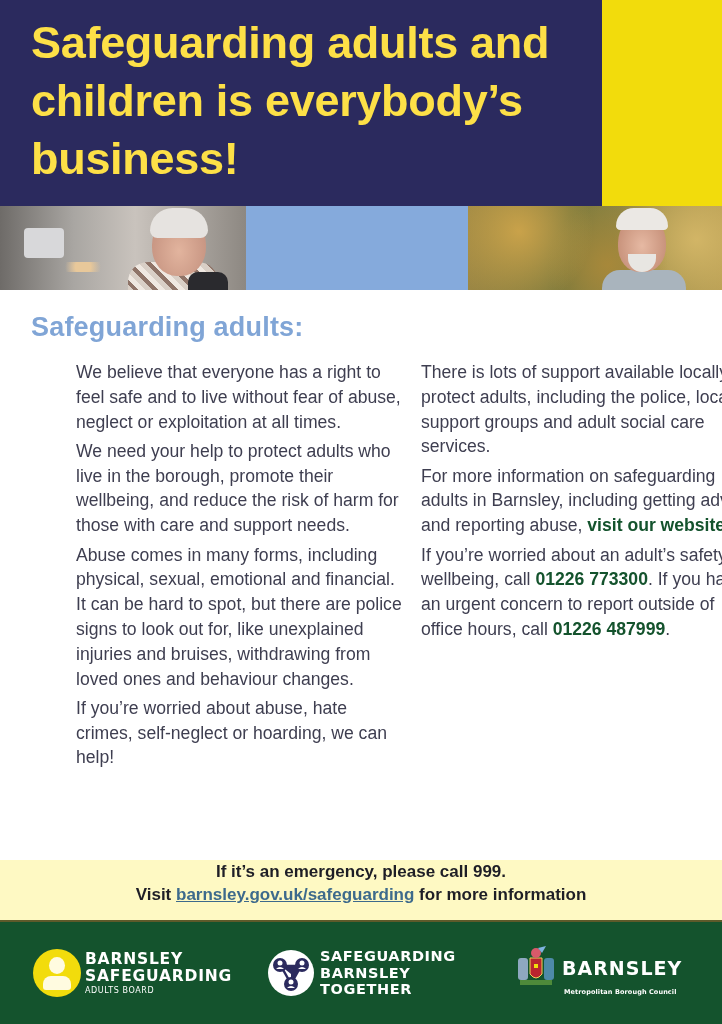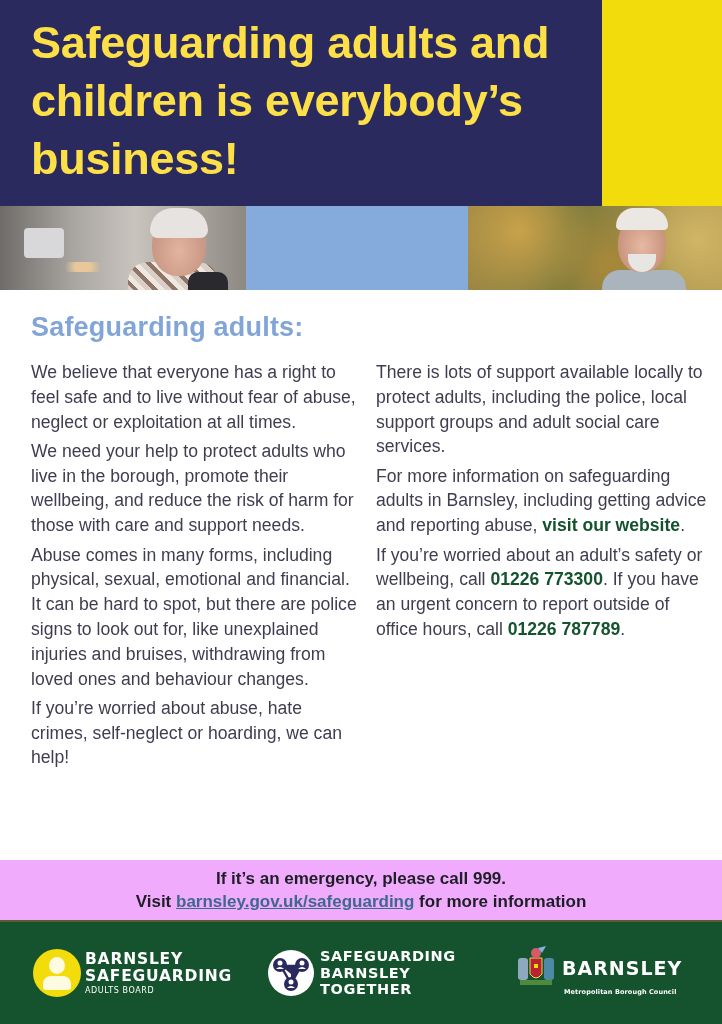--- a/index.html
+++ b/index.html
@@ -32,28 +32,28 @@
                   linear-gradient(90deg, #9c8744 0%, #7d7a3c 40%, #b39a50 100%); overflow: hidden; }
     .photo-right .face { position: absolute; left: 150px; top: 8px; width: 48px; height: 58px; border-radius: 50% 50% 44% 44%;
       background: radial-gradient(ellipse at 50% 55%, #e6b9a3 0%, #c7917a 75%); }
     .photo-right .hair { position: absolute; left: 148px; top: 2px; width: 52px; height: 22px; border-radius: 26px 26px 6px 6px; background: #ebe8e4; }
     .photo-right .beard { position: absolute; left: 160px; top: 48px; width: 28px; height: 18px; border-radius: 0 0 14px 14px; background: #e8e6e2; }
     .photo-right .shirt { position: absolute; left: 134px; top: 64px; width: 84px; height: 22px; border-radius: 18px 18px 0 0; background: #a9b4bd; }
 
     .section-heading { position: absolute; left: 31px; top: 309px; color: #80a5d6;
       font-family: "Liberation Sans", sans-serif; font-weight: bold; font-size: 27px; line-height: 36px; letter-spacing: 0.2px; }
 
-    .col { position: absolute; top: 360px; font-family: "Liberation Sans", sans-serif; font-size: 17.6px; line-height: 24.8px; color: #3e3e50; }
+    .col { position: absolute; top: 360px; font-family: "Liberation Sans", sans-serif; font-size: 17.6px; line-height: 24.8px; color: #3e3e50; margin-left: 45px; }
     .col-left { left: 31px; width: 330px; }
     .col-right { left: 376px; width: 335px; }
     .col p { margin-bottom: 4.5px; }
     .link { color: #14532d; font-weight: bold; }
 
-    .banner { position: absolute; left: 0; top: 860px; width: 722px; height: 60px; background: #f0abfc; text-align: center;
-      font-family: "Liberation Sans", sans-serif; font-weight: bold; font-size: 17px; line-height: 23px; color: #1e1e26; padding-top: 7px; }
+    .banner { position: absolute; left: 0; top: 860px; width: 722px; height: 60px; background: #fef9c3; text-align: center;
+      font-family: "Liberation Sans", sans-serif; font-weight: bold; font-size: 17px; line-height: 23px; color: #1e1e26; padding-top: 0; }
     .banner .url { color: #3d6a8c; text-decoration: underline; }
 
     .footer { position: absolute; left: 0; top: 920px; width: 722px; height: 104px; background: #14532d; border-top: 2px solid #5e5a2a; }
 
     .logo-bsab { position: absolute; left: 33px; top: 27px; width: 200px; height: 50px; }
     .logo-bsab .circle { position: absolute; left: 0; top: 0; width: 48px; height: 48px; border-radius: 50%; background: #f2dc0c; overflow: hidden; }
     .logo-bsab .head { position: absolute; left: 16px; top: 8px; width: 16px; height: 17px; border-radius: 50%; background: #fffbe0; }
     .logo-bsab .body { position: absolute; left: 10px; top: 27px; width: 28px; height: 14px; border-radius: 8px 8px 3px 3px; background: #fffbe0; }
     .logo-bsab .t1, .logo-bsab .t2 { position: absolute; left: 52px; color: #ffffff; font-family: "DejaVu Sans", sans-serif; font-weight: bold; font-size: 15.5px; letter-spacing: 0.8px; line-height: 18px; }
     .logo-bsab .t1 { top: 1px; }
@@ -100,21 +100,21 @@
 <div class="col col-left">
   <p>We believe that everyone has a right to feel safe and to live without fear of abuse, neglect or exploitation at all times.</p>
   <p>We need your help to protect adults who live in the borough, promote their wellbeing, and reduce the risk of harm for those with care and support needs.</p>
   <p>Abuse comes in many forms, including physical, sexual, emotional and financial. It can be hard to spot, but there are police signs to look out for, like unexplained injuries and bruises, withdrawing from loved ones and behaviour changes.</p>
   <p>If you’re worried about abuse, hate crimes, self-neglect or hoarding, we can help!</p>
 </div>
 
 <div class="col col-right">
   <p>There is lots of support available locally to protect adults, including the police, local support groups and adult social care services.</p>
   <p><span>For more information on safeguarding adults in Barnsley, including getting advice and reporting abuse, </span><span class="link">visit our website</span><span>.</span></p>
-  <p><span>If you’re worried about an adult’s safety or wellbeing, call </span><span class="link">01226 773300</span><span>. If you have an urgent concern to report outside of office hours, call </span><span class="link">01226 787789</span><span>.</span></p>
+  <p><span>If you’re worried about an adult’s safety or wellbeing, call </span><span class="link">01226 773300</span><span>. If you have an urgent concern to report outside of office hours, call </span><span class="link">01226 487999</span><span>.</span></p>
 </div>
 
 <div class="banner">
   <div>If it’s an emergency, please call 999.</div>
   <div><span>Visit </span><span class="url">barnsley.gov.uk/safeguarding</span><span> for more information</span></div>
 </div>
 
 <div class="footer">
   <div class="logo-bsab">
     <div class="circle">

